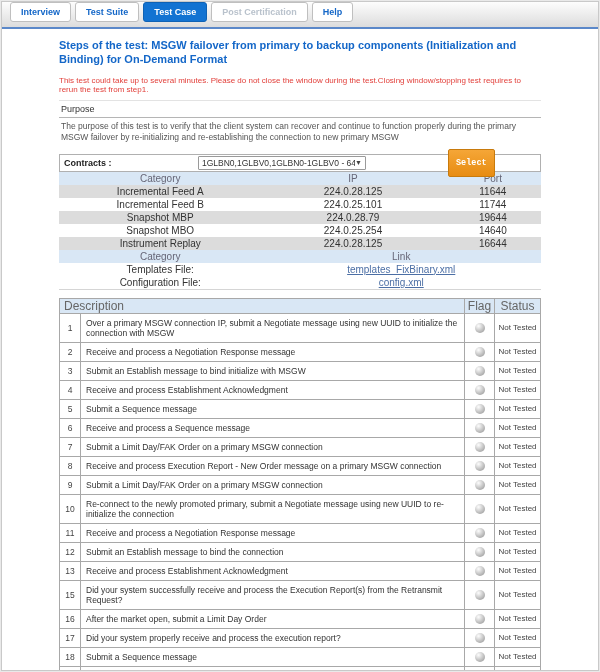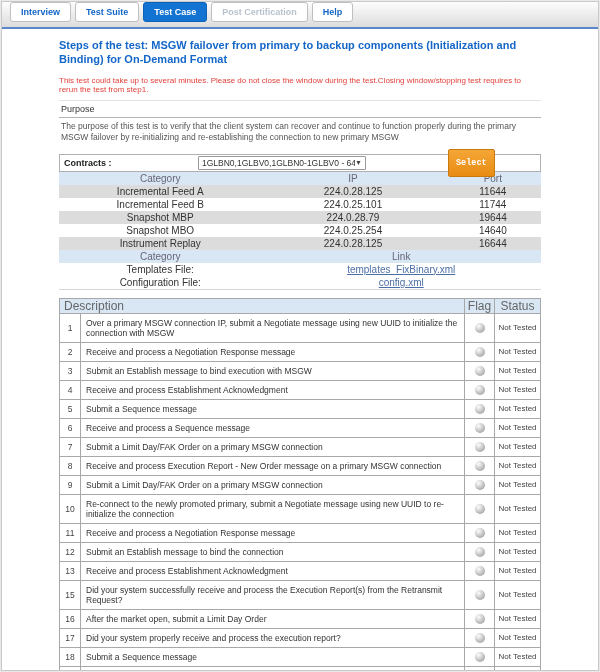--- a/index.html
+++ b/index.html
@@ -156,21 +156,21 @@
         <td class="status">Not Tested</td>
       </tr>
       <tr>
         <td class="num">2</td>
         <td class="desc">Receive and process a Negotiation Response message</td>
         <td class="flag"><span class="ball"></span></td>
         <td class="status">Not Tested</td>
       </tr>
       <tr>
         <td class="num">3</td>
-        <td class="desc">Submit an Establish message to bind execution with MSGW</td>
+        <td class="desc">Submit an Establish message to bind initialize with MSGW</td>
         <td class="flag"><span class="ball"></span></td>
         <td class="status">Not Tested</td>
       </tr>
       <tr>
         <td class="num">4</td>
         <td class="desc">Receive and process Establishment Acknowledgment</td>
         <td class="flag"><span class="ball"></span></td>
         <td class="status">Not Tested</td>
       </tr>
       <tr>

